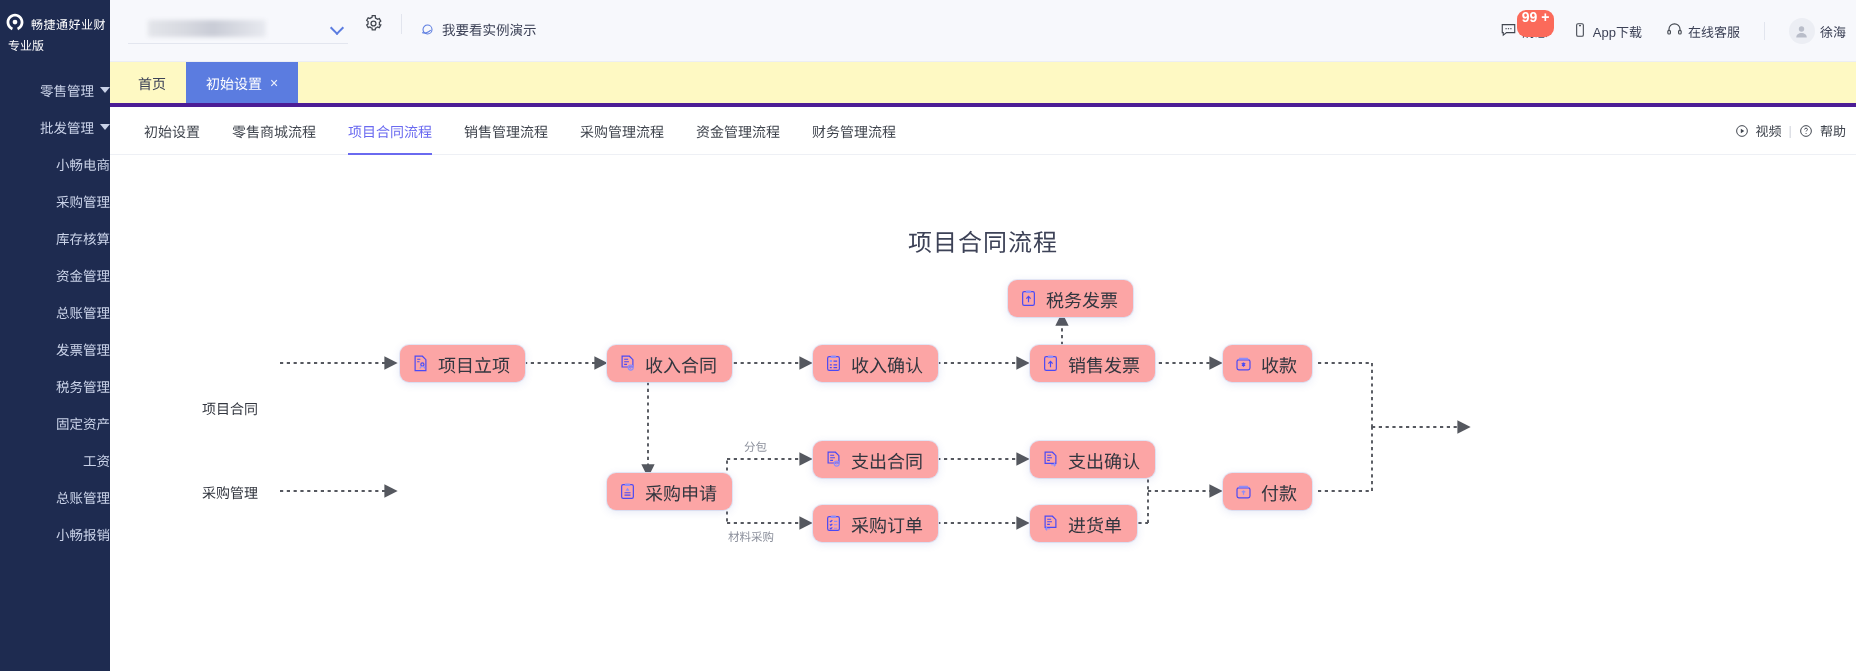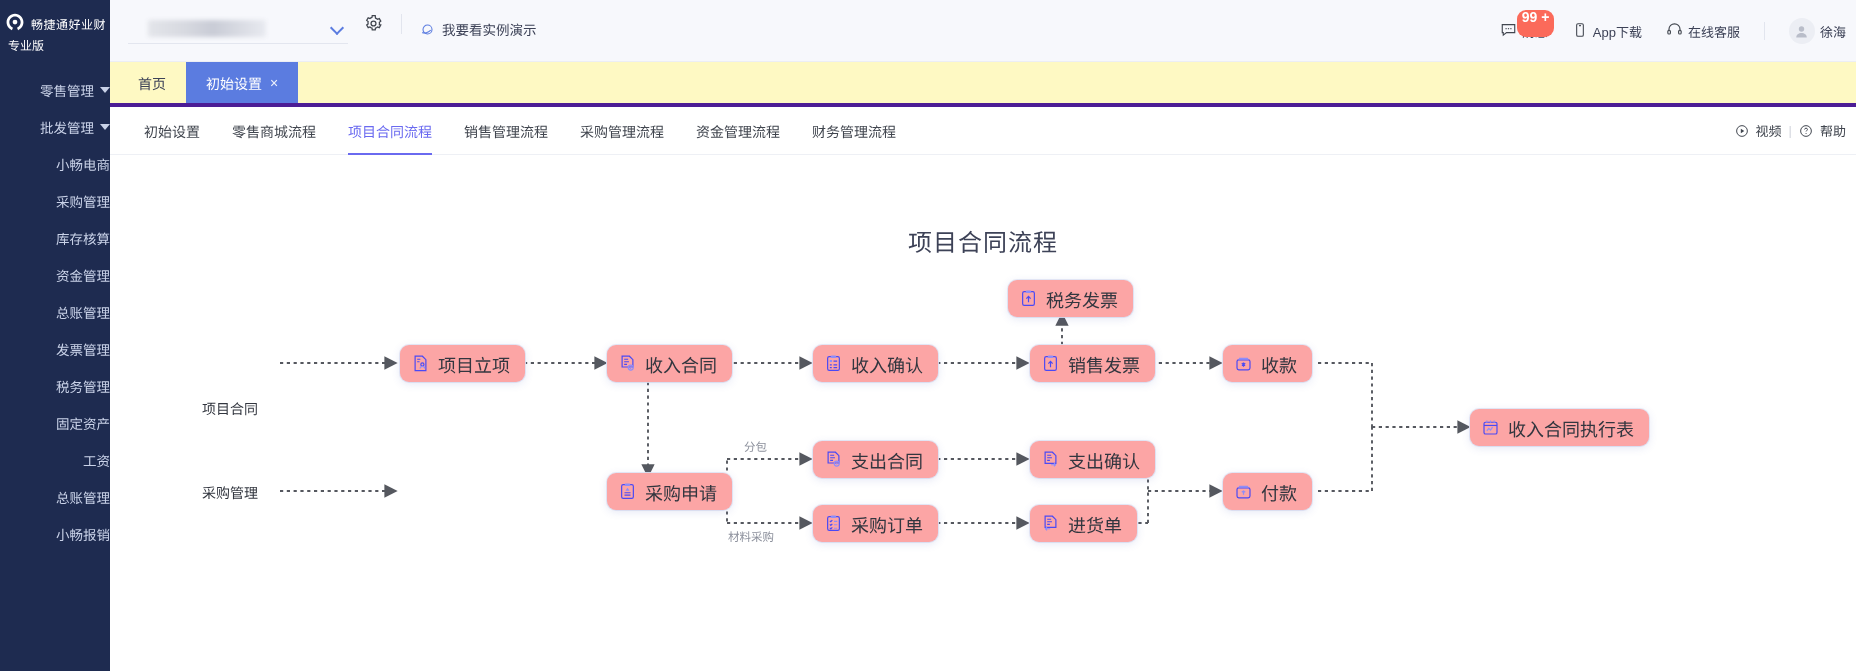--- a/index.html
+++ b/index.html
@@ -544,26 +544,15 @@
       <span class="nico">
         <svg viewBox="0 0 24 24" width="19" height="19" fill="none" stroke="#4a49f5" stroke-width="1.5">
           <rect x="3.8" y="7.4" width="16.4" height="12.6" rx="2.2"></rect>
           <path d="M6.6 4.6h10.8l1.2 2.8H5.4z" fill="#8e8dfa" stroke="none"></path>
           <path d="M12 16.2v-5.6M9.8 13l2.2-1.6L14.2 13" stroke="#8e8dfa"></path>
         </svg>
       </span>
       <span>付款</span>
     </div>
 
-    <div class="node" style="left:1360px; top:254px;">
-      <span class="nico">
-        <svg viewBox="0 0 24 24" width="19" height="19" fill="none" stroke="#4a49f5" stroke-width="1.5">
-          <rect x="3.8" y="5.4" width="16.4" height="14.8" rx="2"></rect>
-          <path d="M3.8 9.4h16.4"></path>
-          <path d="M7.4 3.2v2.8M12 3.2v2.8M16.6 3.2v2.8" stroke="#8e8dfa"></path>
-          <path d="M7.4 16.2l2.4-3.2 2.2 2.2 2.6-3.6" stroke="#8e8dfa"></path>
-        </svg>
-      </span>
-      <span>收入合同执行表</span>
-    </div>
 
   </main>
 </div>
 
 </body></html>

